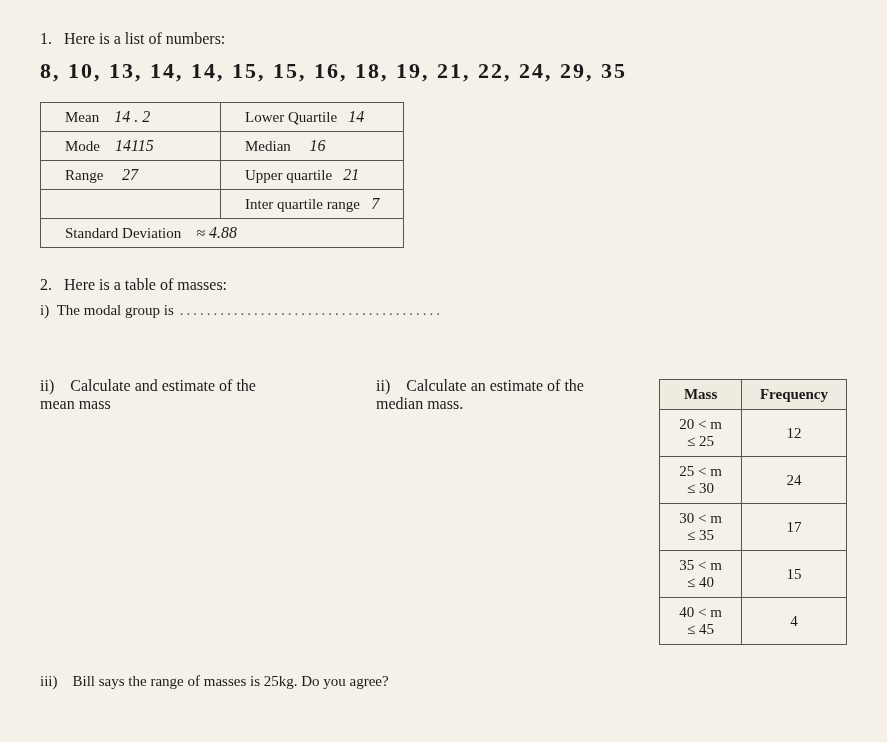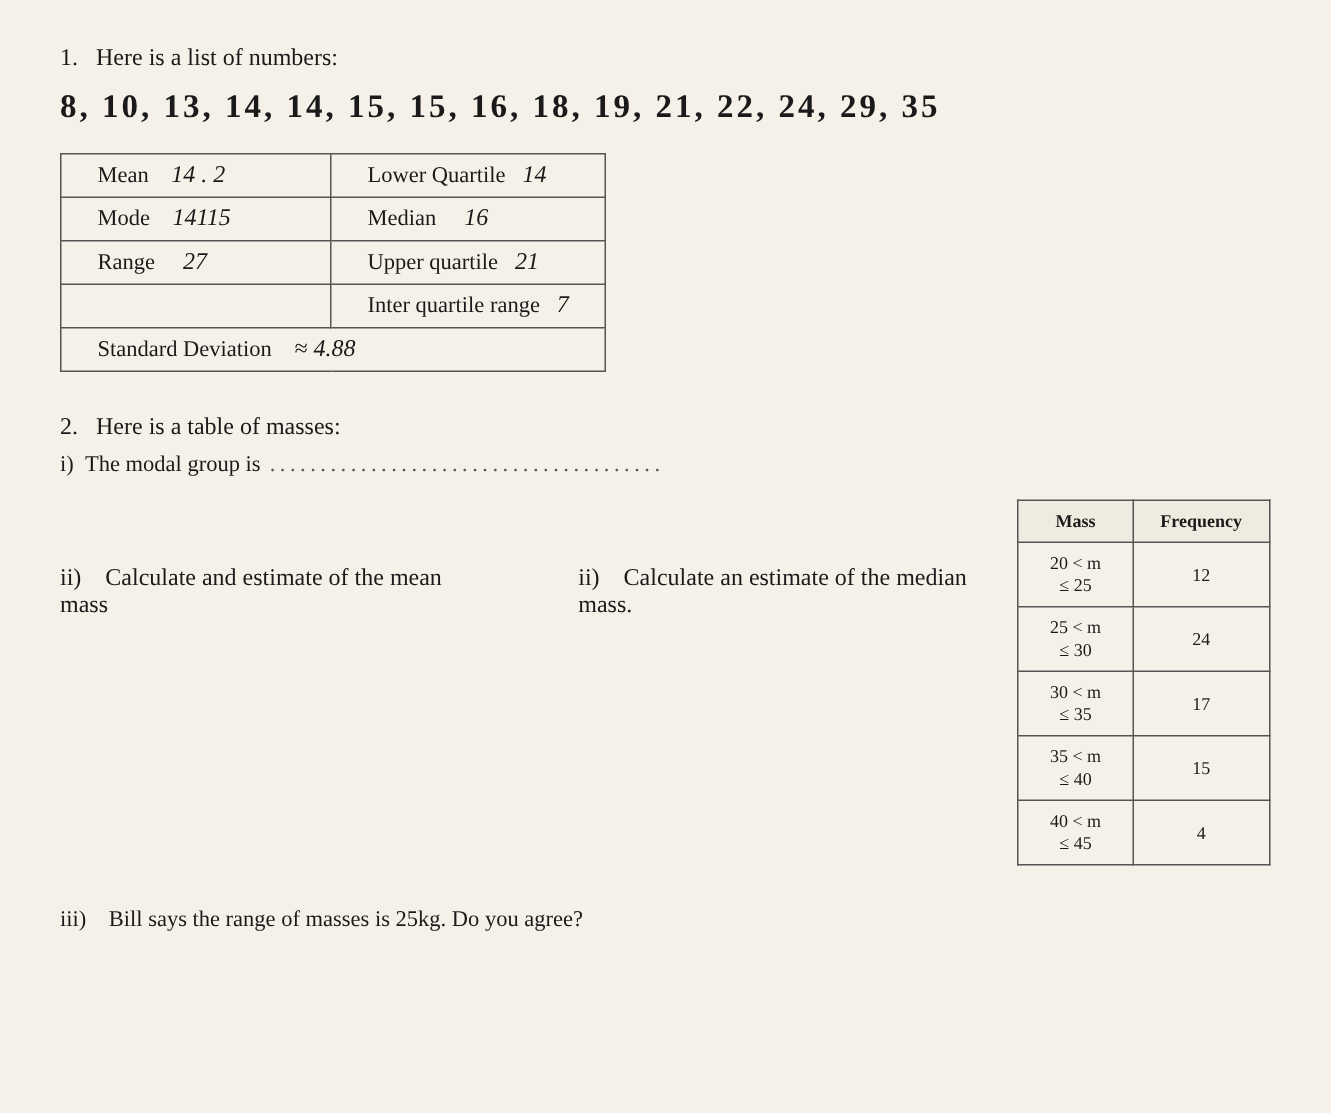--- a/index.html
+++ b/index.html
@@ -69,21 +69,22 @@
       color: #555;
     }
     .calculate-section {
       display: flex;
       align-items: flex-start;
       gap: 30px;
       margin-bottom: 6px;
     }
     .mass-table {
       border-collapse: collapse;
-      font-size: 12px;
+      font-size: 15px;
+      margin-top: 46px;
     }
     .mass-table th, .mass-table td {
       border: 1px solid #555;
       padding: 6px 18px;
       text-align: center;
     }
     .mass-table th {
       font-weight: bold;
       background-color: #f0ebe0;
     }

